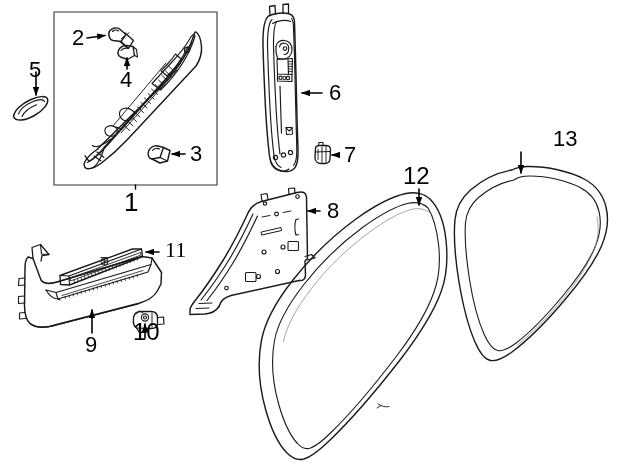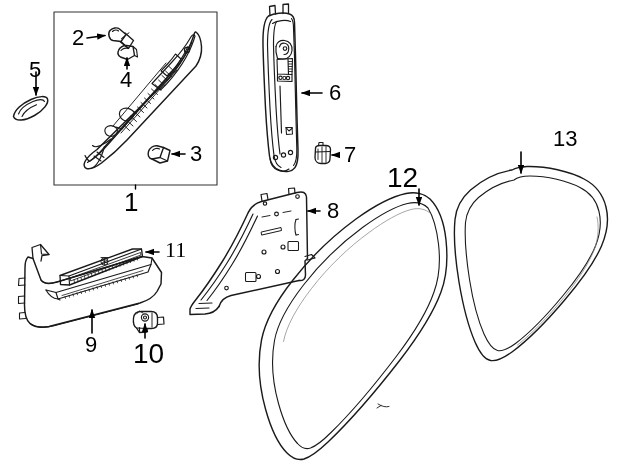--- a/index.html
+++ b/index.html
@@ -344,18 +344,18 @@
 
   <div class="callout" style="left:124px;top:189px;font-size:26px;">1</div>
   <div class="callout" style="left:72px;top:27px;font-size:22px;">2</div>
   <div class="callout" style="left:190px;top:143px;font-size:22px;">3</div>
   <div class="callout" style="left:120px;top:69px;font-size:22px;">4</div>
   <div class="callout" style="left:29px;top:59px;font-size:22px;">5</div>
   <div class="callout" style="left:329px;top:82px;font-size:22px;">6</div>
   <div class="callout" style="left:344px;top:144px;font-size:22px;">7</div>
   <div class="callout" style="left:327px;top:200px;font-size:22px;">8</div>
   <div class="callout" style="left:85px;top:334px;font-size:22px;">9</div>
-  <div class="callout" style="left:133px;top:340px;font-size:28px;">10</div>
+  <div class="callout" style="left:133px;top:320px;font-size:24px;">10</div>
   <div class="callout" style="left:165px;top:239px;font-size:22px;font-family:Liberation Serif, serif;">11</div>
-  <div class="callout" style="left:387px;top:164px;font-size:28px;">12</div>
+  <div class="callout" style="left:403px;top:164px;font-size:24px;">12</div>
   <div class="callout" style="left:509px;top:128px;font-size:22px;margin-left:44px;">13</div>
 
 </div>
 
 </body></html>

